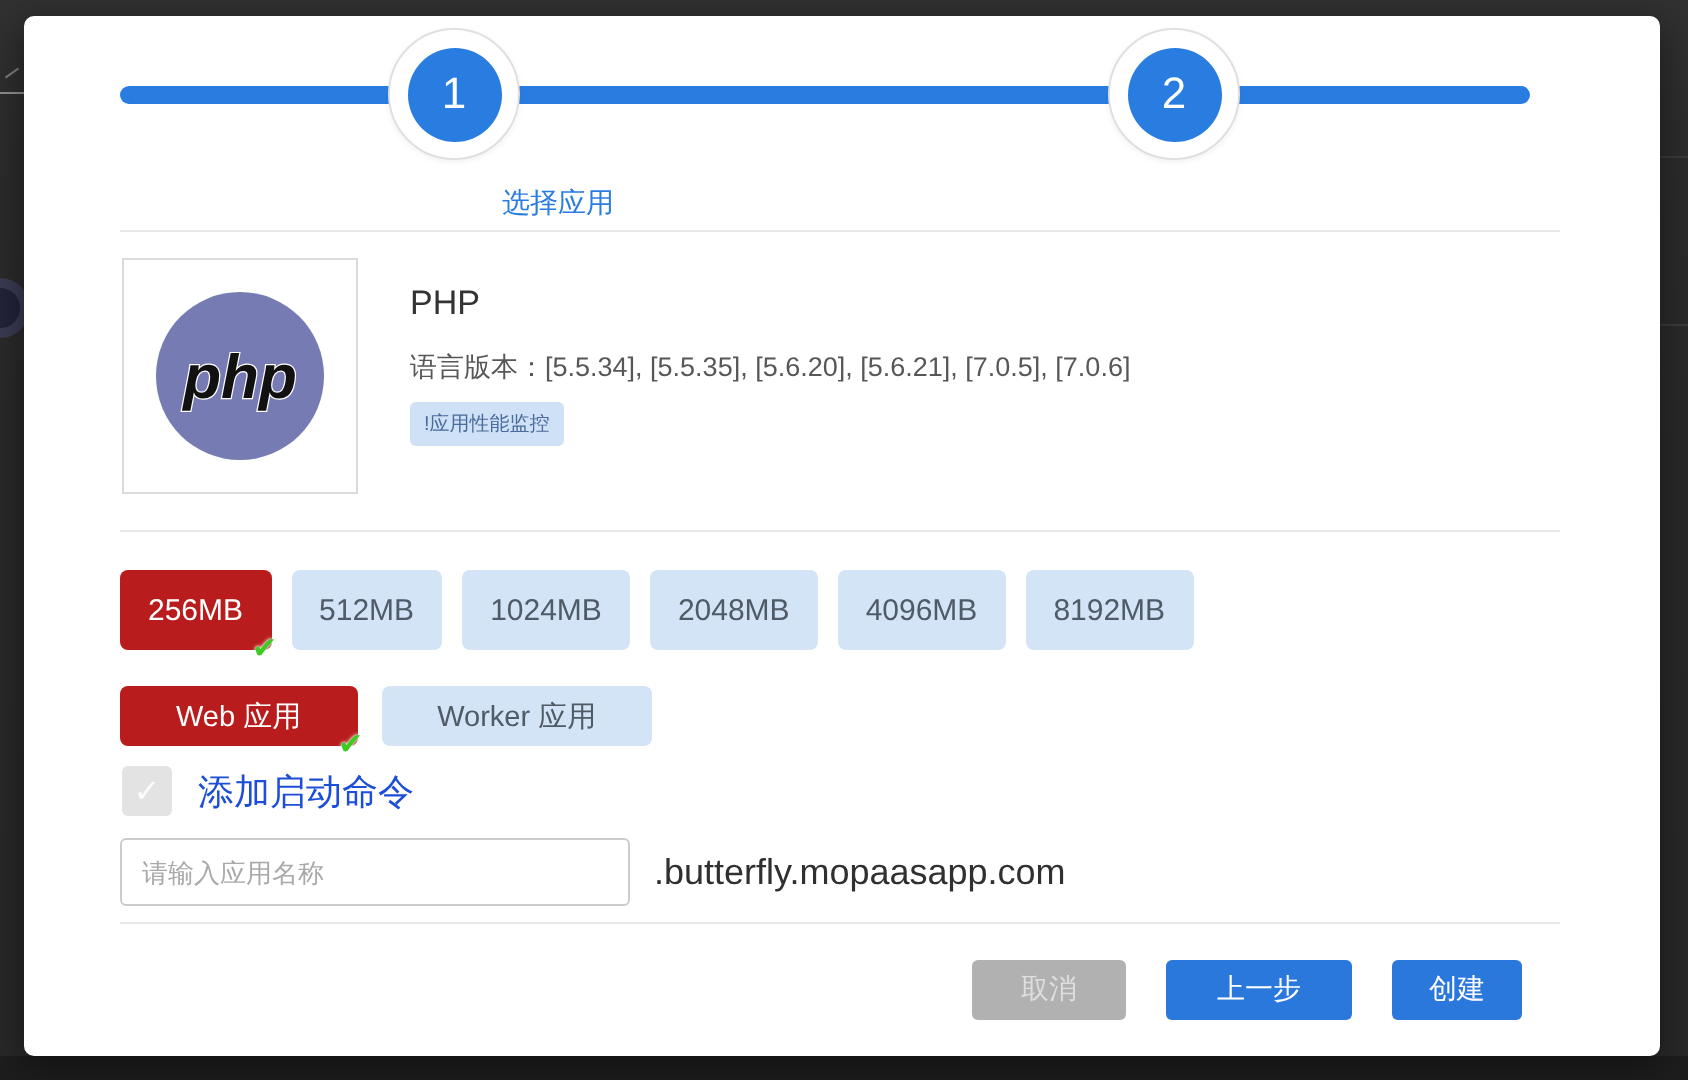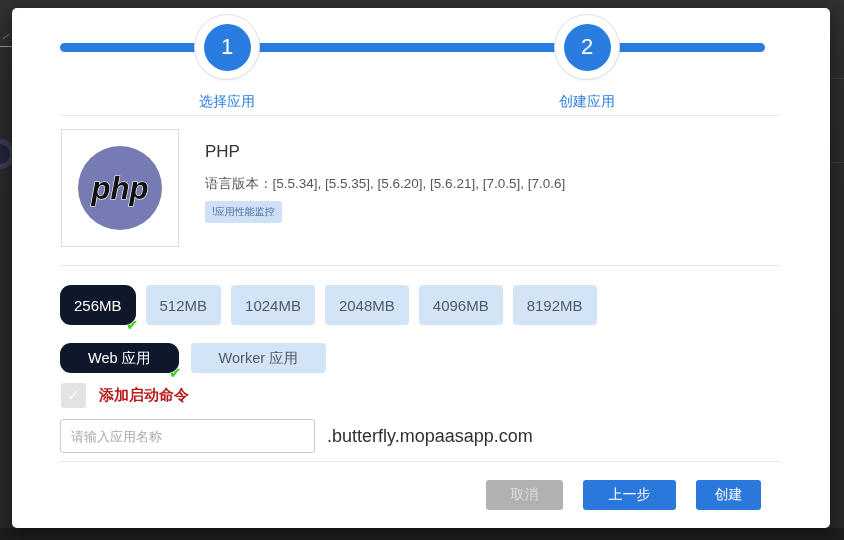--- a/index.html
+++ b/index.html
@@ -42,21 +42,21 @@
     background:#ffffff; border:1px solid #e0e0e0; z-index:3;
     display:flex; align-items:center; justify-content:center;
     box-shadow:0 1px 3px rgba(0,0,0,.06);
   }
   .step-circle .inner {
     width:47px; height:47px; border-radius:50%; background:#2a7de0;
     color:#fff; font-size:22px; display:flex; align-items:center; justify-content:center;
   }
   .sc1 { left:182px; } .sc2 { left:542px; }
   .step-label {
-    position:absolute; top:85px; width:160px; text-align:center;
+    position:absolute; top:85px; width:160px; text-align:right;
     color:#2a7de0; font-size:14px;
   }
   .sl1 { left:135px; } .sl2 { left:495px; }
 
   
   .app-card {
     position:absolute; left:49px; top:121px; width:118px; height:118px;
     background:#fff; border:1px solid #dcdcdc;
     display:flex; align-items:center; justify-content:center;
   }
@@ -71,34 +71,34 @@
   .chip-row { position:absolute; left:48px; display:flex; }
   .mem-row  { top:277px; gap:10px; }
   .type-row { top:335px; gap:12px; }
   .chip {
     border:none; cursor:pointer; border-radius:4px; position:relative;
     background:#d4e4f7; color:#4f5b66;
     font-family:inherit;
   }
   .mem-row .chip  { height:40px; padding:0 14px; font-size:15px; min-width:64px; }
   .type-row .chip { height:30px; padding:0 28px; font-size:14.5px; }
-  .chip.selected  { background:#0f172a; color:#ffffff;border-radius:11px; }
+  .chip.selected  { background:#b91c1c; color:#ffffff; }
   .sel-check {
     position:absolute; right:-3px; bottom:-7px; font-size:15px; font-weight:bold;
     color:#3ecb23; text-shadow:0 0 2px #ffffff, 0 0 1px #ffffff; line-height:1;
   }
 
   
   .startup-row { position:absolute; left:49px; top:375px; display:flex; align-items:center; gap:13px; }
   .checkbox {
     width:25px; height:25px; background:#e3e3e3; border-radius:3px; cursor:pointer;
     display:flex; align-items:center; justify-content:center;
     color:#fbfbfb; font-size:16px; font-weight:bold;
   }
-  .startup-label { font-size:15px; color:#b91c1c;font-weight:bold; }
+  .startup-label { font-size:18px; color:#1d4ed8; }
 
   
   .name-row { position:absolute; left:48px; top:411px; display:flex; align-items:center; }
   .name-input {
     width:255px; height:32px; border:1px solid #cccccc; border-radius:3px;
     padding:16px 10px; font-size:13px; color:#555; outline:none; font-family:inherit;
   }
   .name-input::placeholder { color:#a9a9a9; }
   .domain-suffix { margin-left:12px; font-size:18px; color:#303030; }
 
@@ -134,21 +134,20 @@
 
   <div class="stepper">
     <div class="progress-bar"></div>
     <div class="step-circle sc1">
       <div class="inner">1</div>
     </div>
     <div class="step-circle sc2">
       <div class="inner">2</div>
     </div>
     <div class="step-label sl1">选择应用</div>
-    <div class="step-label sl2">创建应用</div>
   </div>
 
   <div class="divider div1"></div>
 
   <div class="app-card">
     <svg width="86" height="86" viewBox="0 0 86 86">
       <circle cx="43" cy="43" r="42" fill="#777bb3"></circle>
       <text x="43" y="54" text-anchor="middle" font-size="31" font-style="italic" font-weight="bold" fill="#111111" stroke="#ffffff" stroke-width="1.2" paint-order="stroke" font-family="Liberation Sans, DejaVu Sans, sans-serif">php</text>
     </svg>
   </div>

